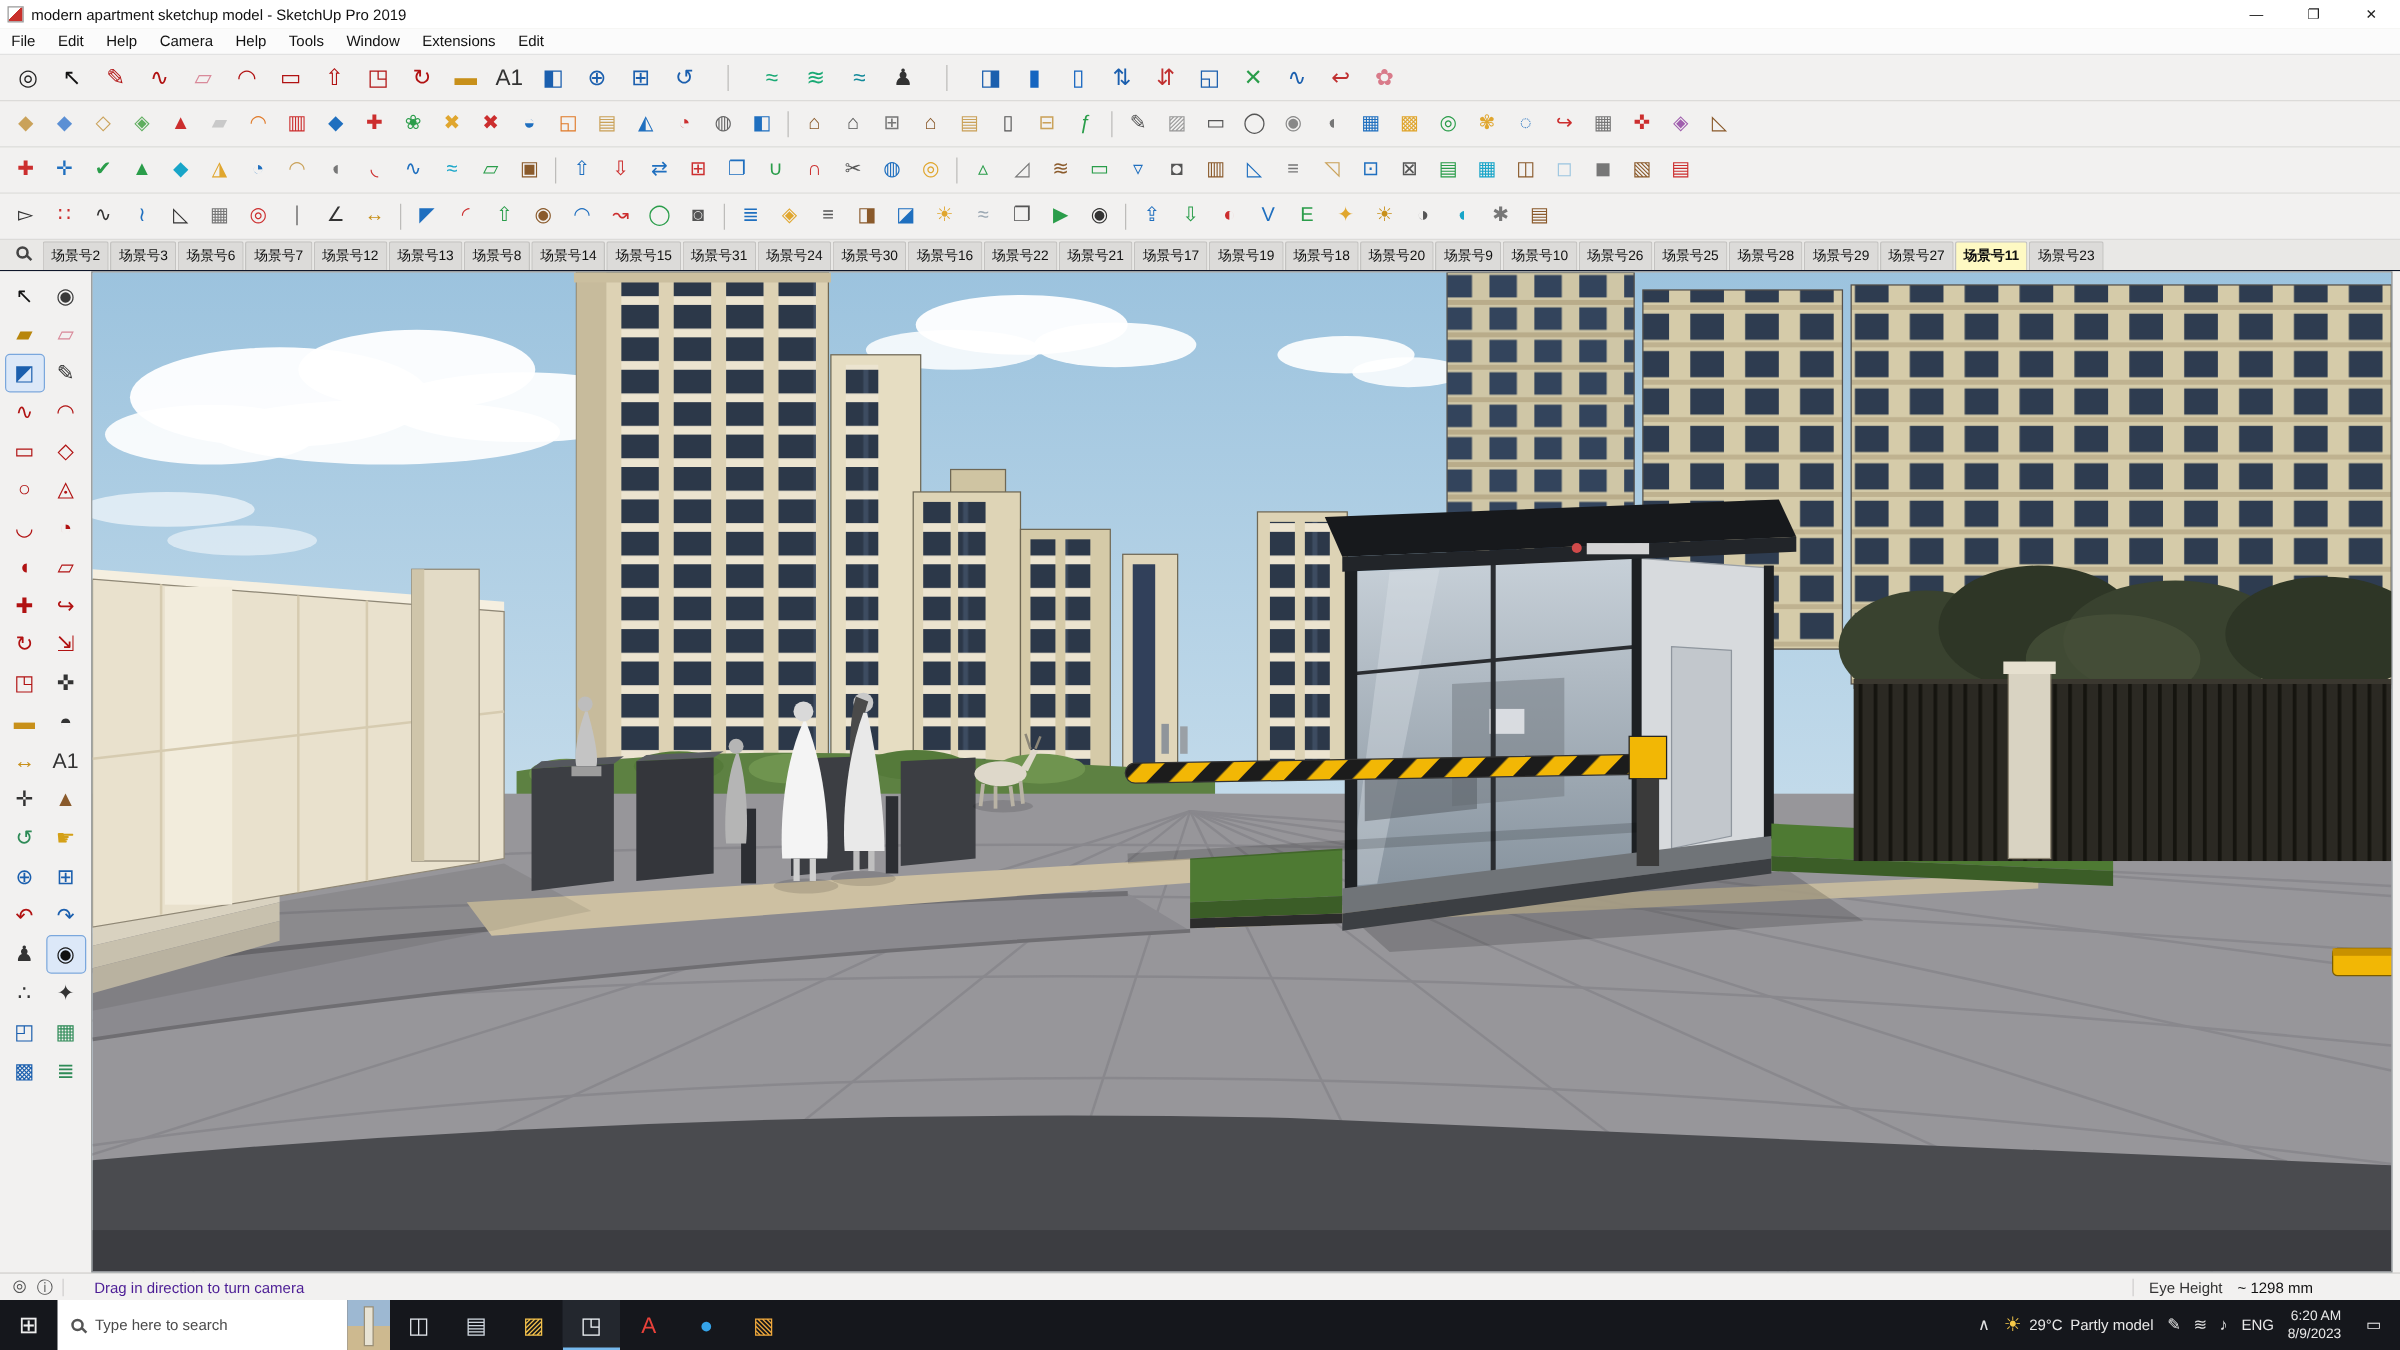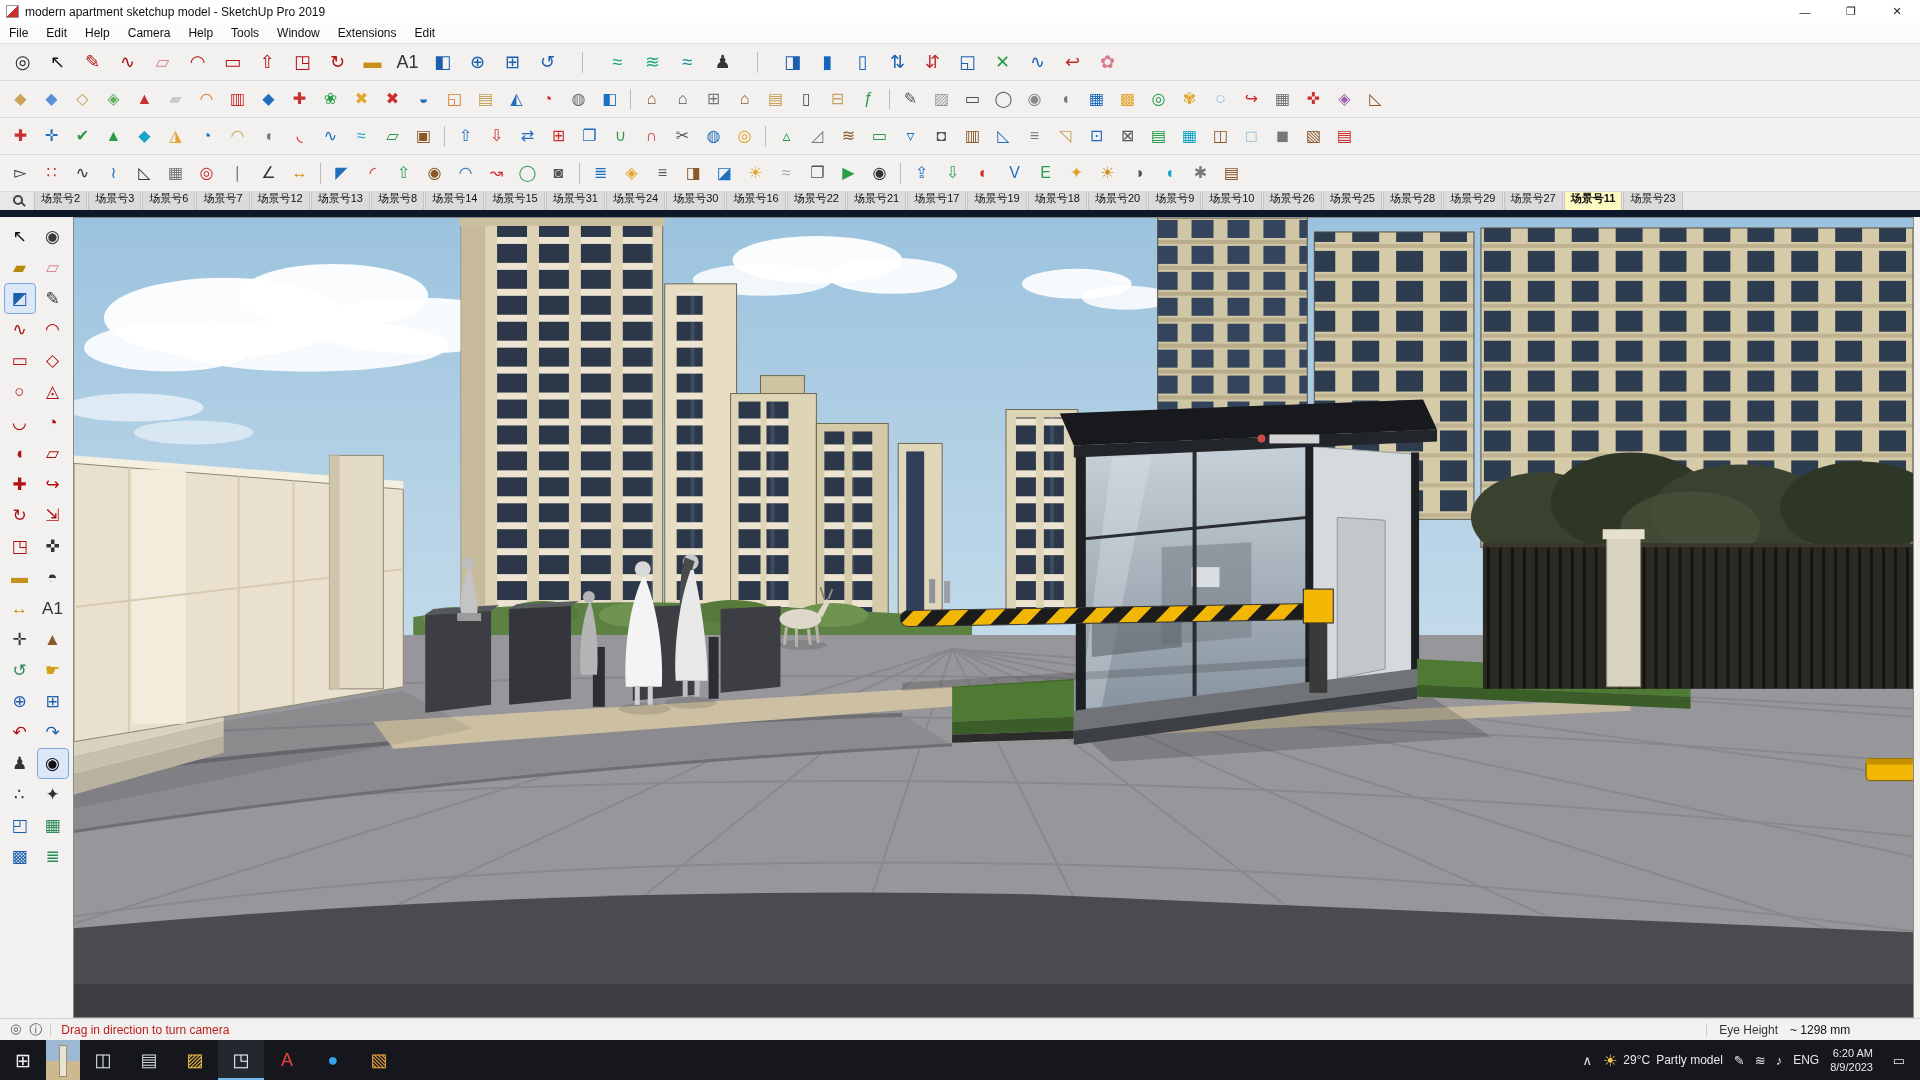--- a/index.html
+++ b/index.html
@@ -13,36 +13,36 @@
   
   .menubar{height:21px;background:#fbfbfb;border-bottom:1px solid #e2e2e2;display:flex;align-items:center;font-size:12px;flex:0 0 auto}
   .menu-item{padding:2px 9px;cursor:default}
   
   .toolbar{height:37px;background:#f2f1f0;border-bottom:1px solid #dcdbd9;display:flex;align-items:center;padding-left:6px;gap:2px;flex:0 0 auto;overflow:hidden}
   .ticon{width:29px;height:28px;display:flex;align-items:center;justify-content:center;font-size:16px;border-radius:3px;line-height:1;flex:0 0 auto;cursor:default}
   .toolbar.row1 .ticon{width:33px;font-size:18px}
   .ticon.sep{width:9px;height:26px;background:linear-gradient(#bdbcba,#bdbcba) center/1px 80% no-repeat;border-radius:0;color:transparent}
   .ticon.active{background:#dce8f8;outline:1px solid #7aa7dd}
   
-  .scenetabs{height:25px;background:#e9e8e6;border-bottom:7px solid #0f172a;display:flex;align-items:flex-end;padding-left:6px;font-size:11px;flex:0 0 auto;overflow:hidden}
+  .scenetabs{height:25px;background:#e9e8e6;border-bottom:1px solid #0f172a;display:flex;padding-left:6px;font-size:11px;flex:0 0 auto;overflow:hidden}
   .tabs-search{width:24px;height:20px;display:flex;align-items:center;justify-content:center;margin-right:4px}
   .mag{width:10px;height:10px;border:2px solid #444;border-radius:50%;position:relative;display:inline-block}
   .mag::after{content:"";position:absolute;width:6px;height:2px;background:#444;transform:rotate(45deg);right:-5px;bottom:-2px}
   .stab{padding:3px 6px 4px;border:1px solid #c4c3c1;border-bottom:none;background:#dcdbd9;margin-right:1px;white-space:nowrap;border-radius:2px 2px 0 0;cursor:default}
   .stab.active{background:#fef9c3;font-weight:bold}
   
   .main{flex:1 1 auto;display:flex;background:#f2f1f0;padding-right:6px;min-height:0}
   .palette{width:73px;flex:0 0 auto;display:grid;grid-template-columns:repeat(2,31px);justify-content:center;align-content:start;gap:2px;padding-top:5px}
   .palette .ticon{width:30px;height:29px;font-size:17px}
   .viewport{flex:1 1 auto;border:1px solid #8a8a88;background:#cfe0ec;position:relative;min-width:0}
   .viewport svg{display:block;width:100%;height:100%}
   
   .statusbar{height:22px;background:#f2f1f0;border-top:1px solid #d3d2d0;display:flex;align-items:center;font-size:12px;color:#222;padding:0 10px;gap:8px;flex:0 0 auto}
   .sticon{font-size:13px;color:#555}
-  .status-hint{border-left:1px solid #cfcecd;padding-left:10px;color:#b91c1c}
+  .status-hint{border-left:1px solid #cfcecd;padding-left:24px;color:#4c1d95}
   .status-right{margin-left:auto;display:flex;align-items:center;gap:12px}
   .eh-label{border-left:1px solid #cfcecd;padding-left:12px;color:#333}
   .eh-value{min-width:120px;color:#111}
   
   .taskbar{height:40px;background:#15171c;display:flex;align-items:stretch;color:#e8e8e8;flex:0 0 auto}
   .start{width:46px;display:flex;align-items:center;justify-content:center;font-size:19px;color:#eee}
   .searchbox{display:flex;align-items:center;background:#fff;color:#4a4a4a;width:232px;font-size:12px;gap:9px;padding:0 11px}
   .searchbox .mag{border-color:#555}
   .searchbox .mag::after{background:#555}
   .search-img{width:34px;background:linear-gradient(180deg,#9db8d2 0 52%,#cdb98f 52% 100%);position:relative}
@@ -602,20 +602,24 @@
     </span>
   <span class="status-hint">Drag in direction to turn camera</span>
   <span class="status-right">
     <span class="eh-label">Eye Height</span>
     <span class="eh-value">~ 1298 mm</span>
   </span>
 </div>
 
 <div class="taskbar">
   <span class="start">⊞</span>
+  <div class="searchbox">
+    <span class="mag"></span>
+    <span>Type here to search</span>
+  </div>
   <span class="search-img"></span>
   <div class="tb-apps">
 
   <button class="tb-app" style="color: rgb(223, 227, 232);">◫</button>
       <button class="tb-app" style="color: rgb(207, 214, 222);">▤</button>
       <button class="tb-app" style="color: rgb(243, 193, 75);">▨</button>
       <button class="tb-app active" style="color: rgb(238, 242, 246);">◳</button>
       <button class="tb-app" style="color: rgb(232, 65, 58);">A</button>
       <button class="tb-app" style="color: rgb(53, 163, 232);">●</button>
       <button class="tb-app" style="color: rgb(240, 169, 60);">▧</button>

